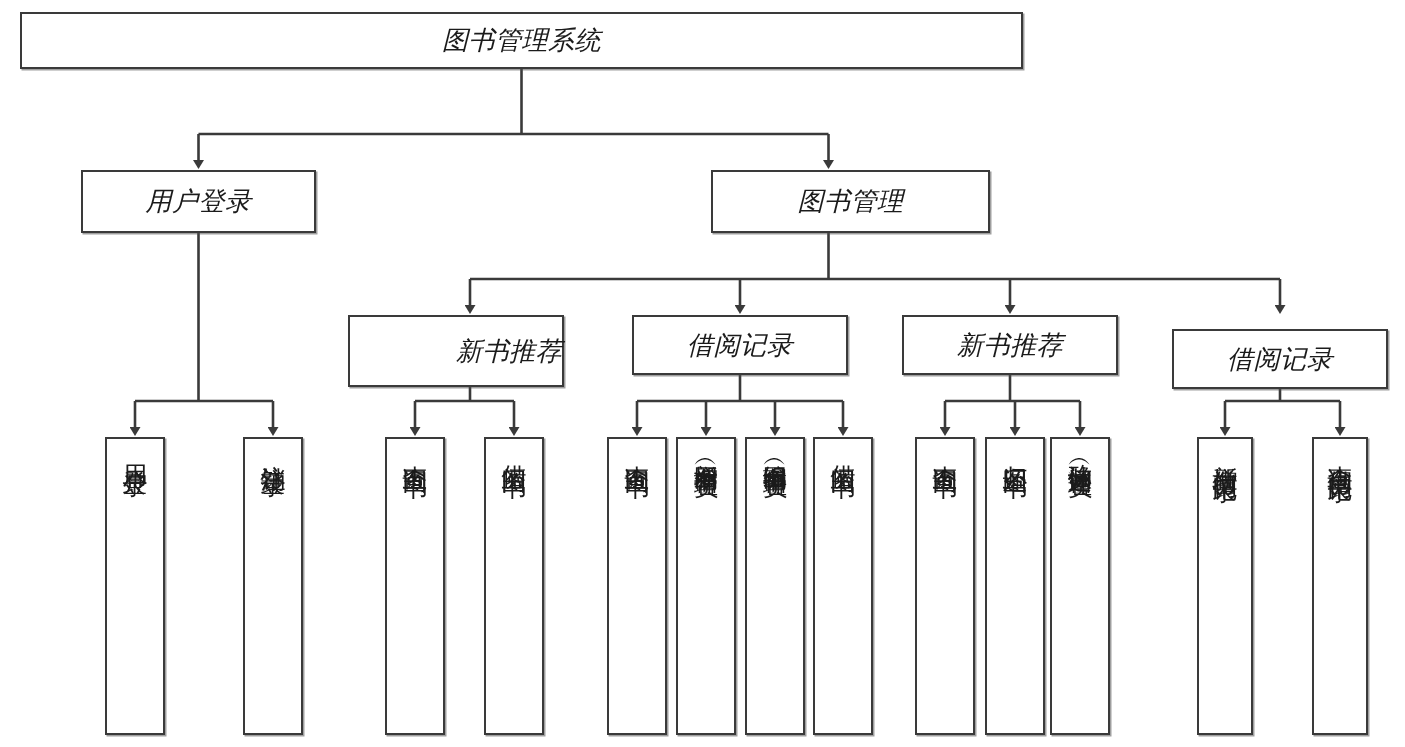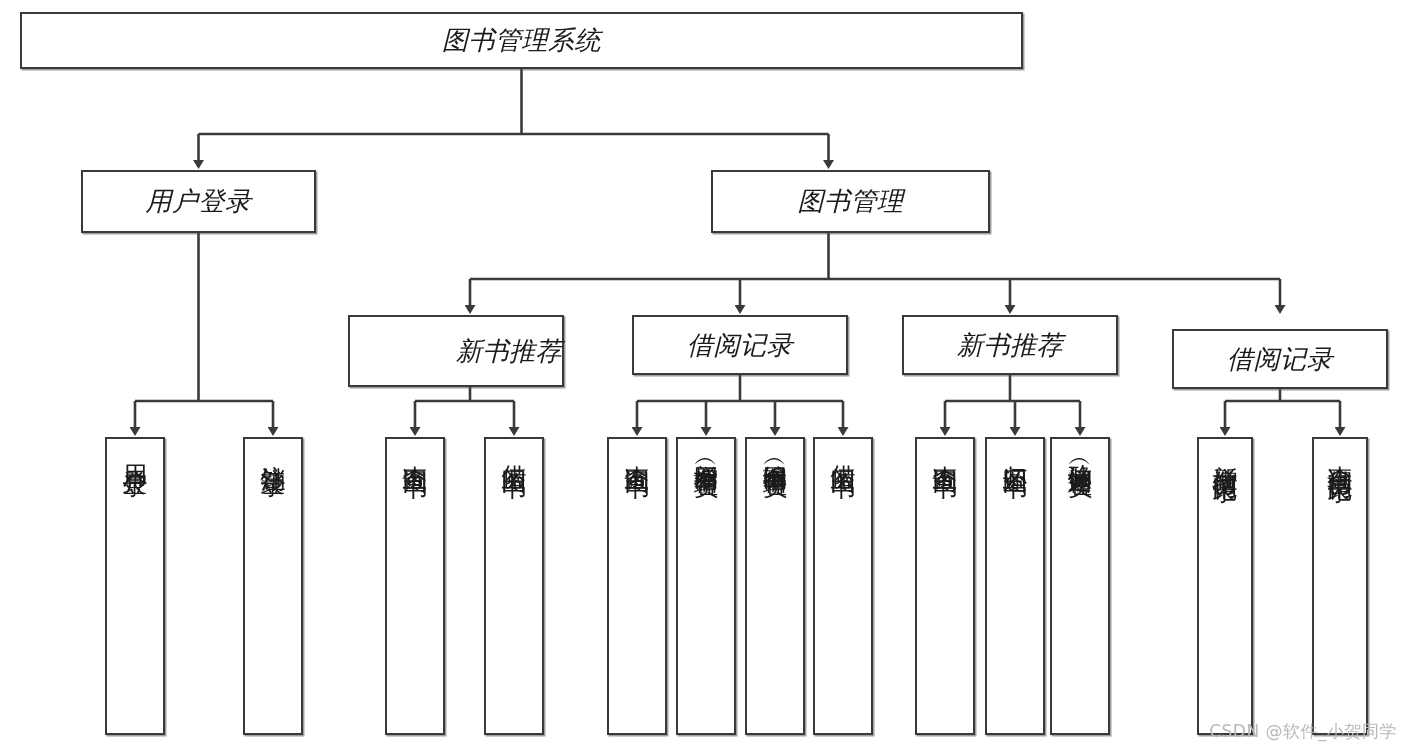--- a/index.html
+++ b/index.html
@@ -175,14 +175,13 @@
         <span class="label">确认归还（管理员）</span>
       </div>
       <div class="node vert" style="left: 1197px; top: 437px; width: 56px; height: 298px;">
         <span class="label">新增借阅记录</span>
       </div>
       <div class="node vert" style="left: 1312px; top: 437px; width: 56px; height: 298px;">
         <span class="label">查询借阅记录</span>
       </div>
     </div>
 
-  <div id="watermark">CSDN @软件_小贺同学</div>
 </div>
 
 </body></html>

